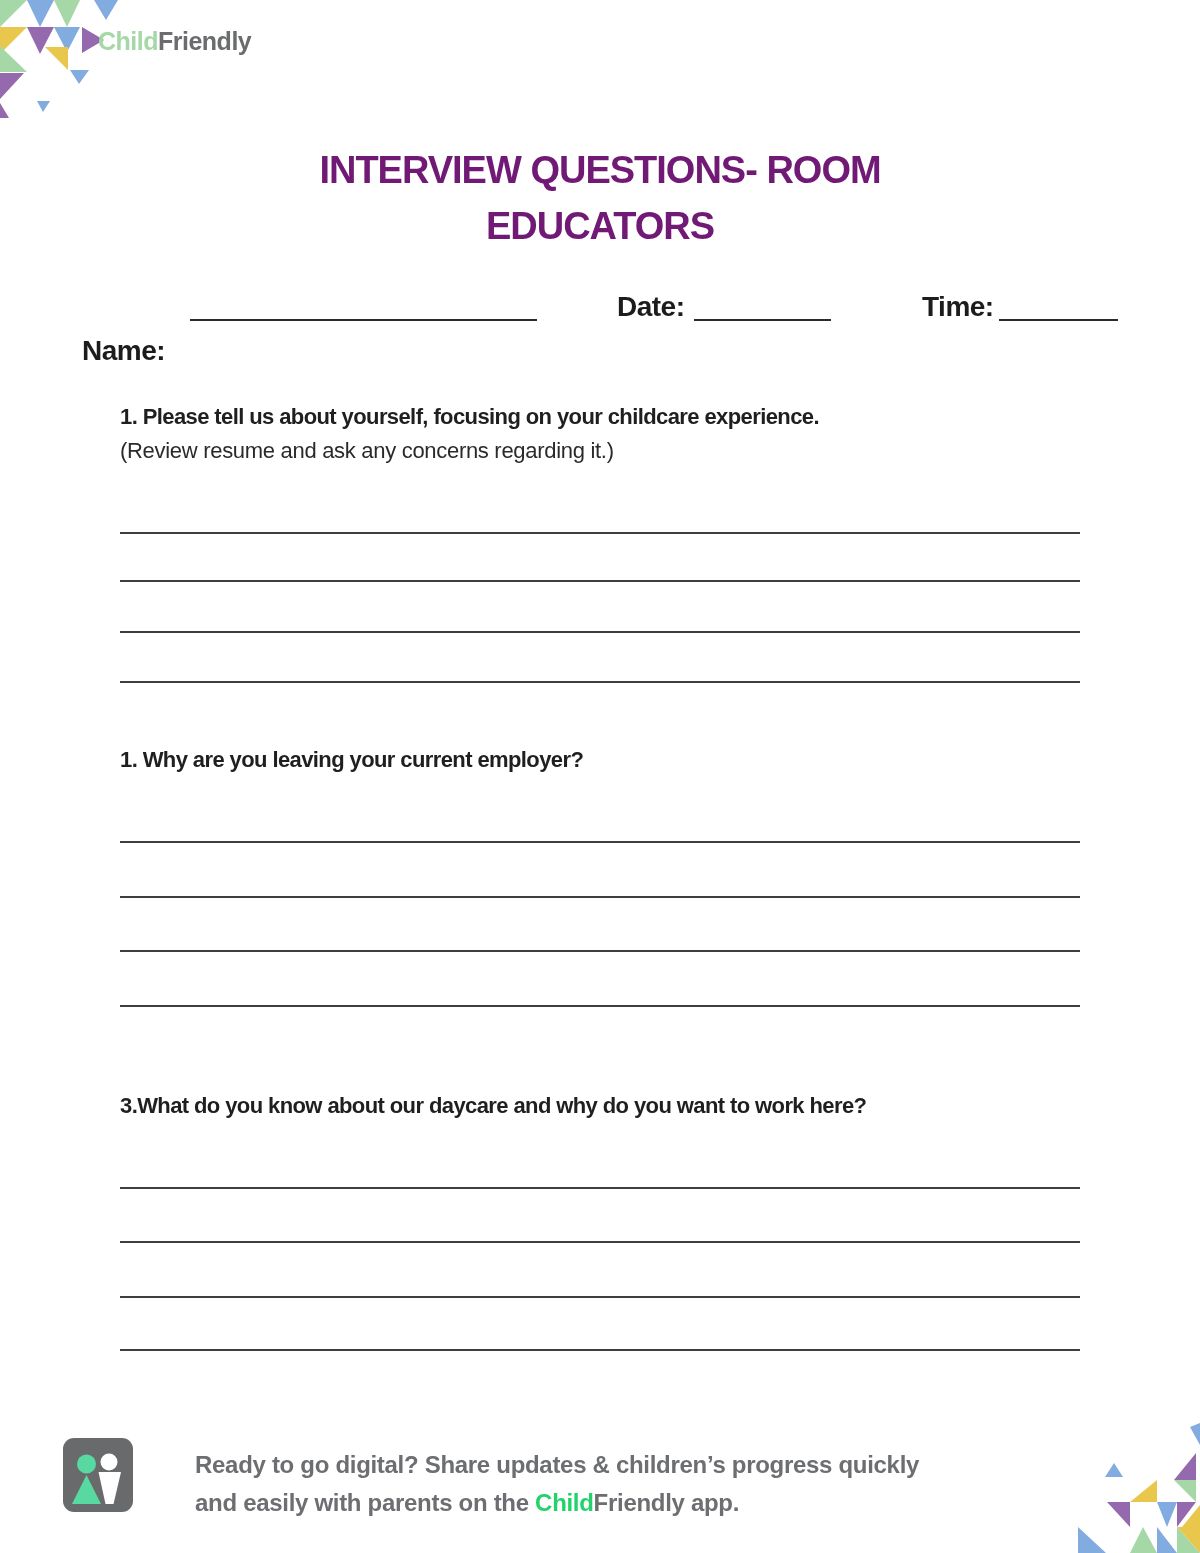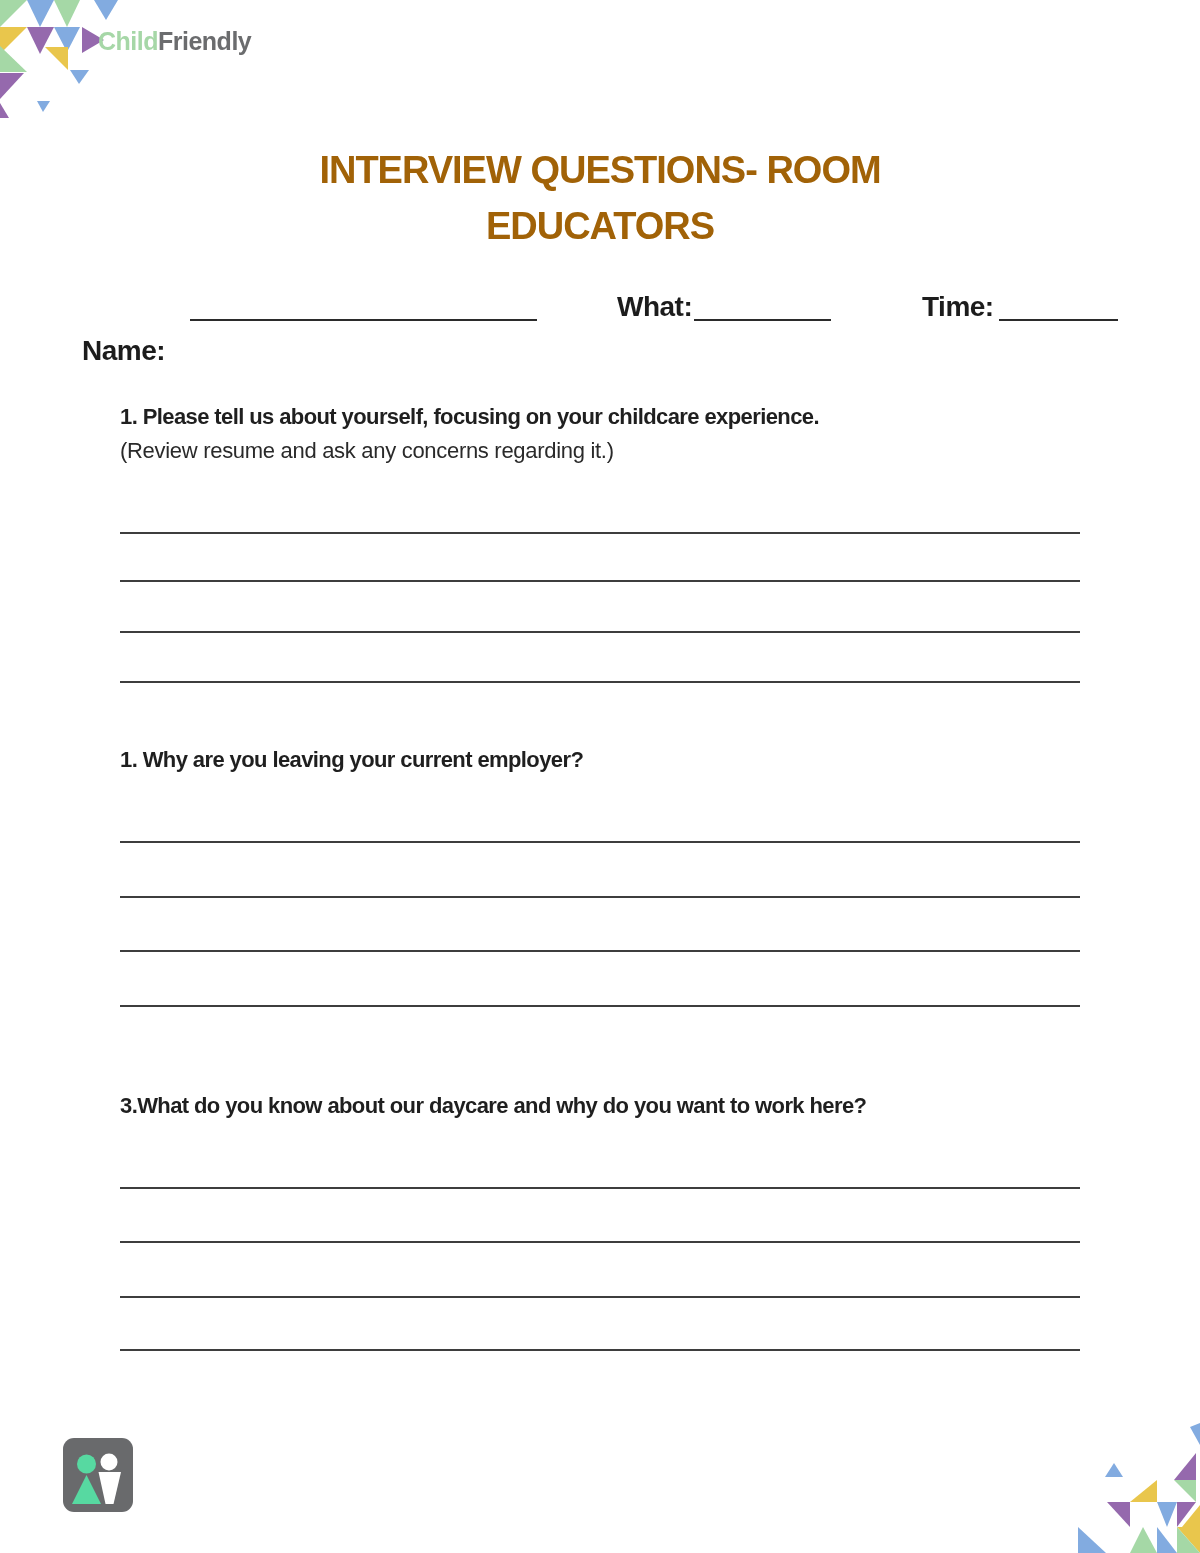--- a/index.html
+++ b/index.html
@@ -16,21 +16,21 @@
   .tg { fill:#a5d8a6; } .tb { fill:#82abe0; } .ty { fill:#e9c64c; } .tp { fill:#9569ad; }
 
   
   .logo { position:absolute; left:98px; top:27px; font-size:25px; font-weight:bold; letter-spacing:-0.5px; }
   .logo .logo-child { color:#a6d7a7; }
   .logo .logo-friendly { color:#6b6c6e; }
 
   
   .title {
     position:absolute; left:0; right:0; top:142px; text-align:center;
-    color:#a16207; font-size:38px; font-weight:bold; letter-spacing:-1px; line-height:56px;
+    color:#701a75; font-size:38px; font-weight:bold; letter-spacing:-1px; line-height:56px;
   }
 
   
   .field-label { position:absolute; top:291px; font-size:28px; font-weight:bold; color:#1c1c1c; letter-spacing:-0.5px; }
   .field-rule { position:absolute; top:319px; border-top:2px solid #2b2b2b; height:0; }
 
   
   .q-heading { position:absolute; left:120px; font-size:22px; font-weight:bold; color:#1f1f1f; letter-spacing:-0.6px; white-space:nowrap; }
   .q-note { position:absolute; left:120px; font-size:22px; font-weight:normal; color:#2a2a2a; letter-spacing:-0.3px; white-space:nowrap;text-align:right; }
 
@@ -71,21 +71,21 @@
     <span class="logo-child">Child</span><span class="logo-friendly">Friendly</span>
   </div>
 
   <h1 class="title">
     <span>INTERVIEW QUESTIONS- ROOM</span><br>
     <span>EDUCATORS</span>
   </h1>
 
   <span class="field-label" style="left:82px;margin-top:44px;">Name:</span>
   <div class="field-rule" style="left:190px; width:347px;"></div>
-  <span class="field-label" style="left:617px;">What:</span>
+  <span class="field-label" style="left:617px;">Date:</span>
   <div class="field-rule" style="left:694px; width:137px;"></div>
   <span class="field-label" style="left:922px;">Time:</span>
   <div class="field-rule" style="left:999px; width:119px;"></div>
 
   <div class="q-heading" style="top:404px;">1. Please tell us about yourself, focusing on your childcare experience.</div>
   <div class="q-note" style="top:438px;">(Review resume and ask any concerns regarding it.)</div>
   <div class="rule" style="top:532px;"></div>
   <div class="rule" style="top:580px;"></div>
   <div class="rule" style="top:631px;"></div>
   <div class="rule" style="top:681px;"></div>
@@ -102,20 +102,24 @@
   <div class="rule" style="top:1296px;"></div>
   <div class="rule" style="top:1349px;"></div>
 
   <svg class="footer-icon" width="70" height="74" viewBox="0 0 70 74">
     <rect x="0" y="0" width="70" height="74" rx="11" fill="#696a6c"></rect>
     <circle cx="23.5" cy="26" r="9.5" fill="#57d9a1"></circle>
     <polygon points="23.5,37 9,66 38,66" fill="#57d9a1"></polygon>
     <circle cx="46" cy="24" r="8.5" fill="#ffffff"></circle>
     <polygon points="35.5,34 58,34 50.5,66 42.5,66" fill="#ffffff"></polygon>
   </svg>
+  <div class="footer-text">
+    <span>Ready to go digital? Share updates &amp; children’s progress quickly</span><br>
+    <span>and easily with parents on the </span><span class="brand-green">Child</span><span>Friendly app.</span>
+  </div>
 
   <svg class="mosaic-br" width="130" height="130" viewBox="0 0 130 130">
     <polygon points="120,4 130,0 130,22" class="tb"></polygon>
     <polygon points="104,57 126,30 126,57" class="tp"></polygon>
     <polygon points="104,57 126,57 126,79" class="tg"></polygon>
     <polygon points="60,79 87,79 87,57" class="ty"></polygon>
     <polygon points="35,54 53,54 44,40" class="tb"></polygon>
     <polygon points="37,79 60,79 60,104" class="tp"></polygon>
     <polygon points="87,79 107,79 97,104" class="tb"></polygon>
     <polygon points="107,79 126,79 107,104" class="tp"></polygon>

